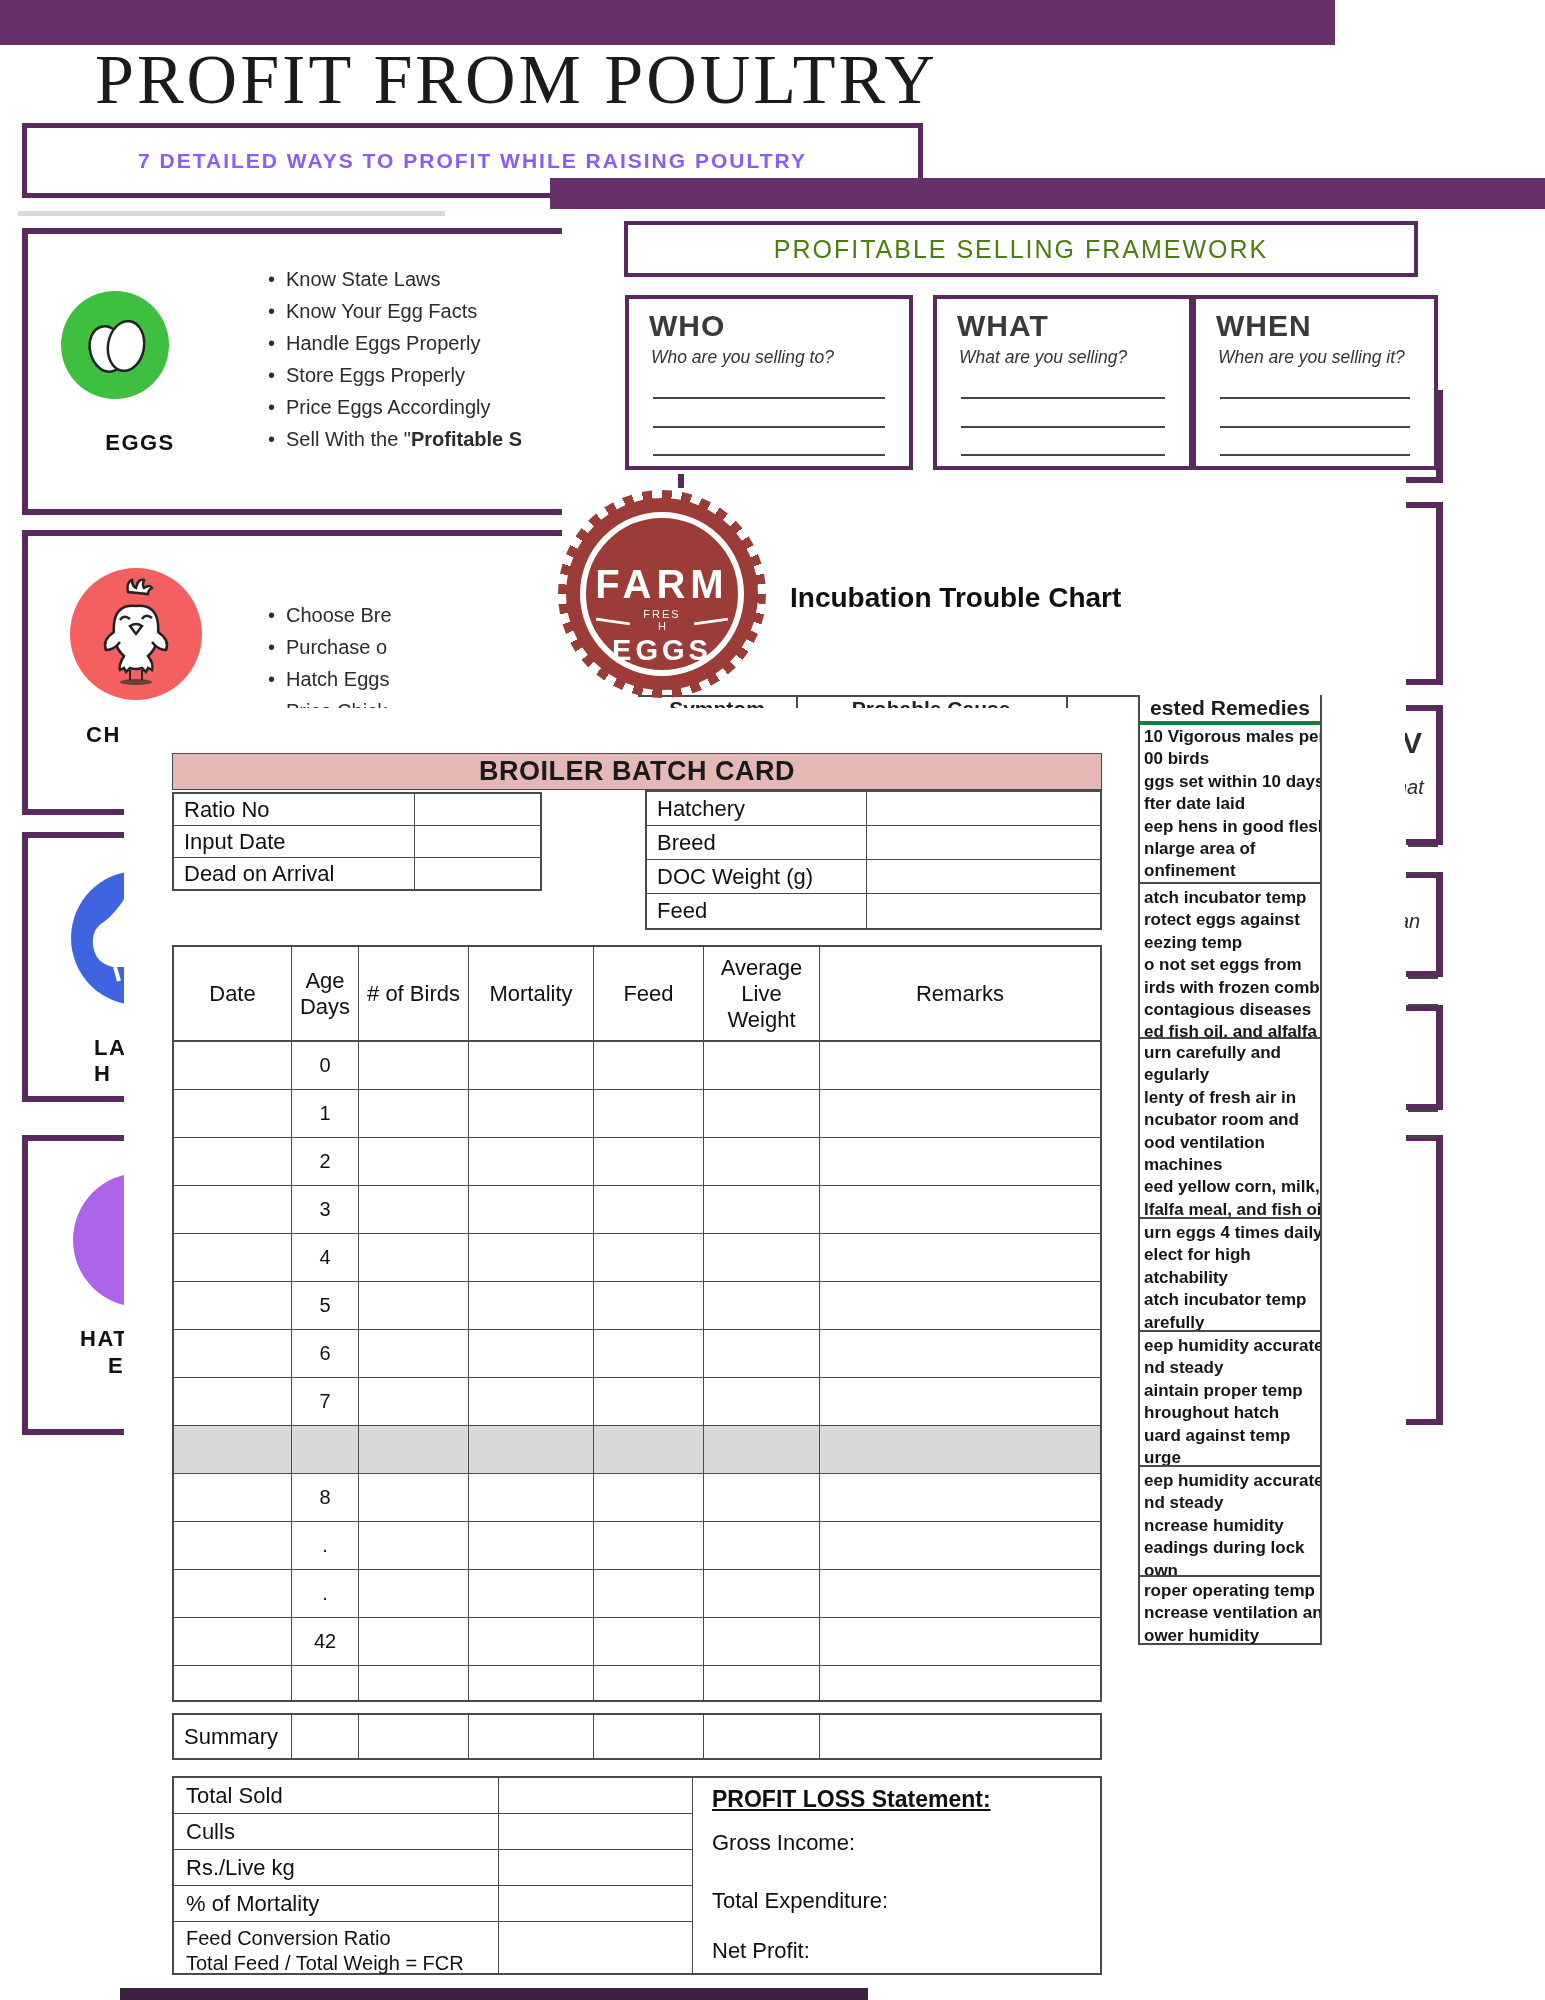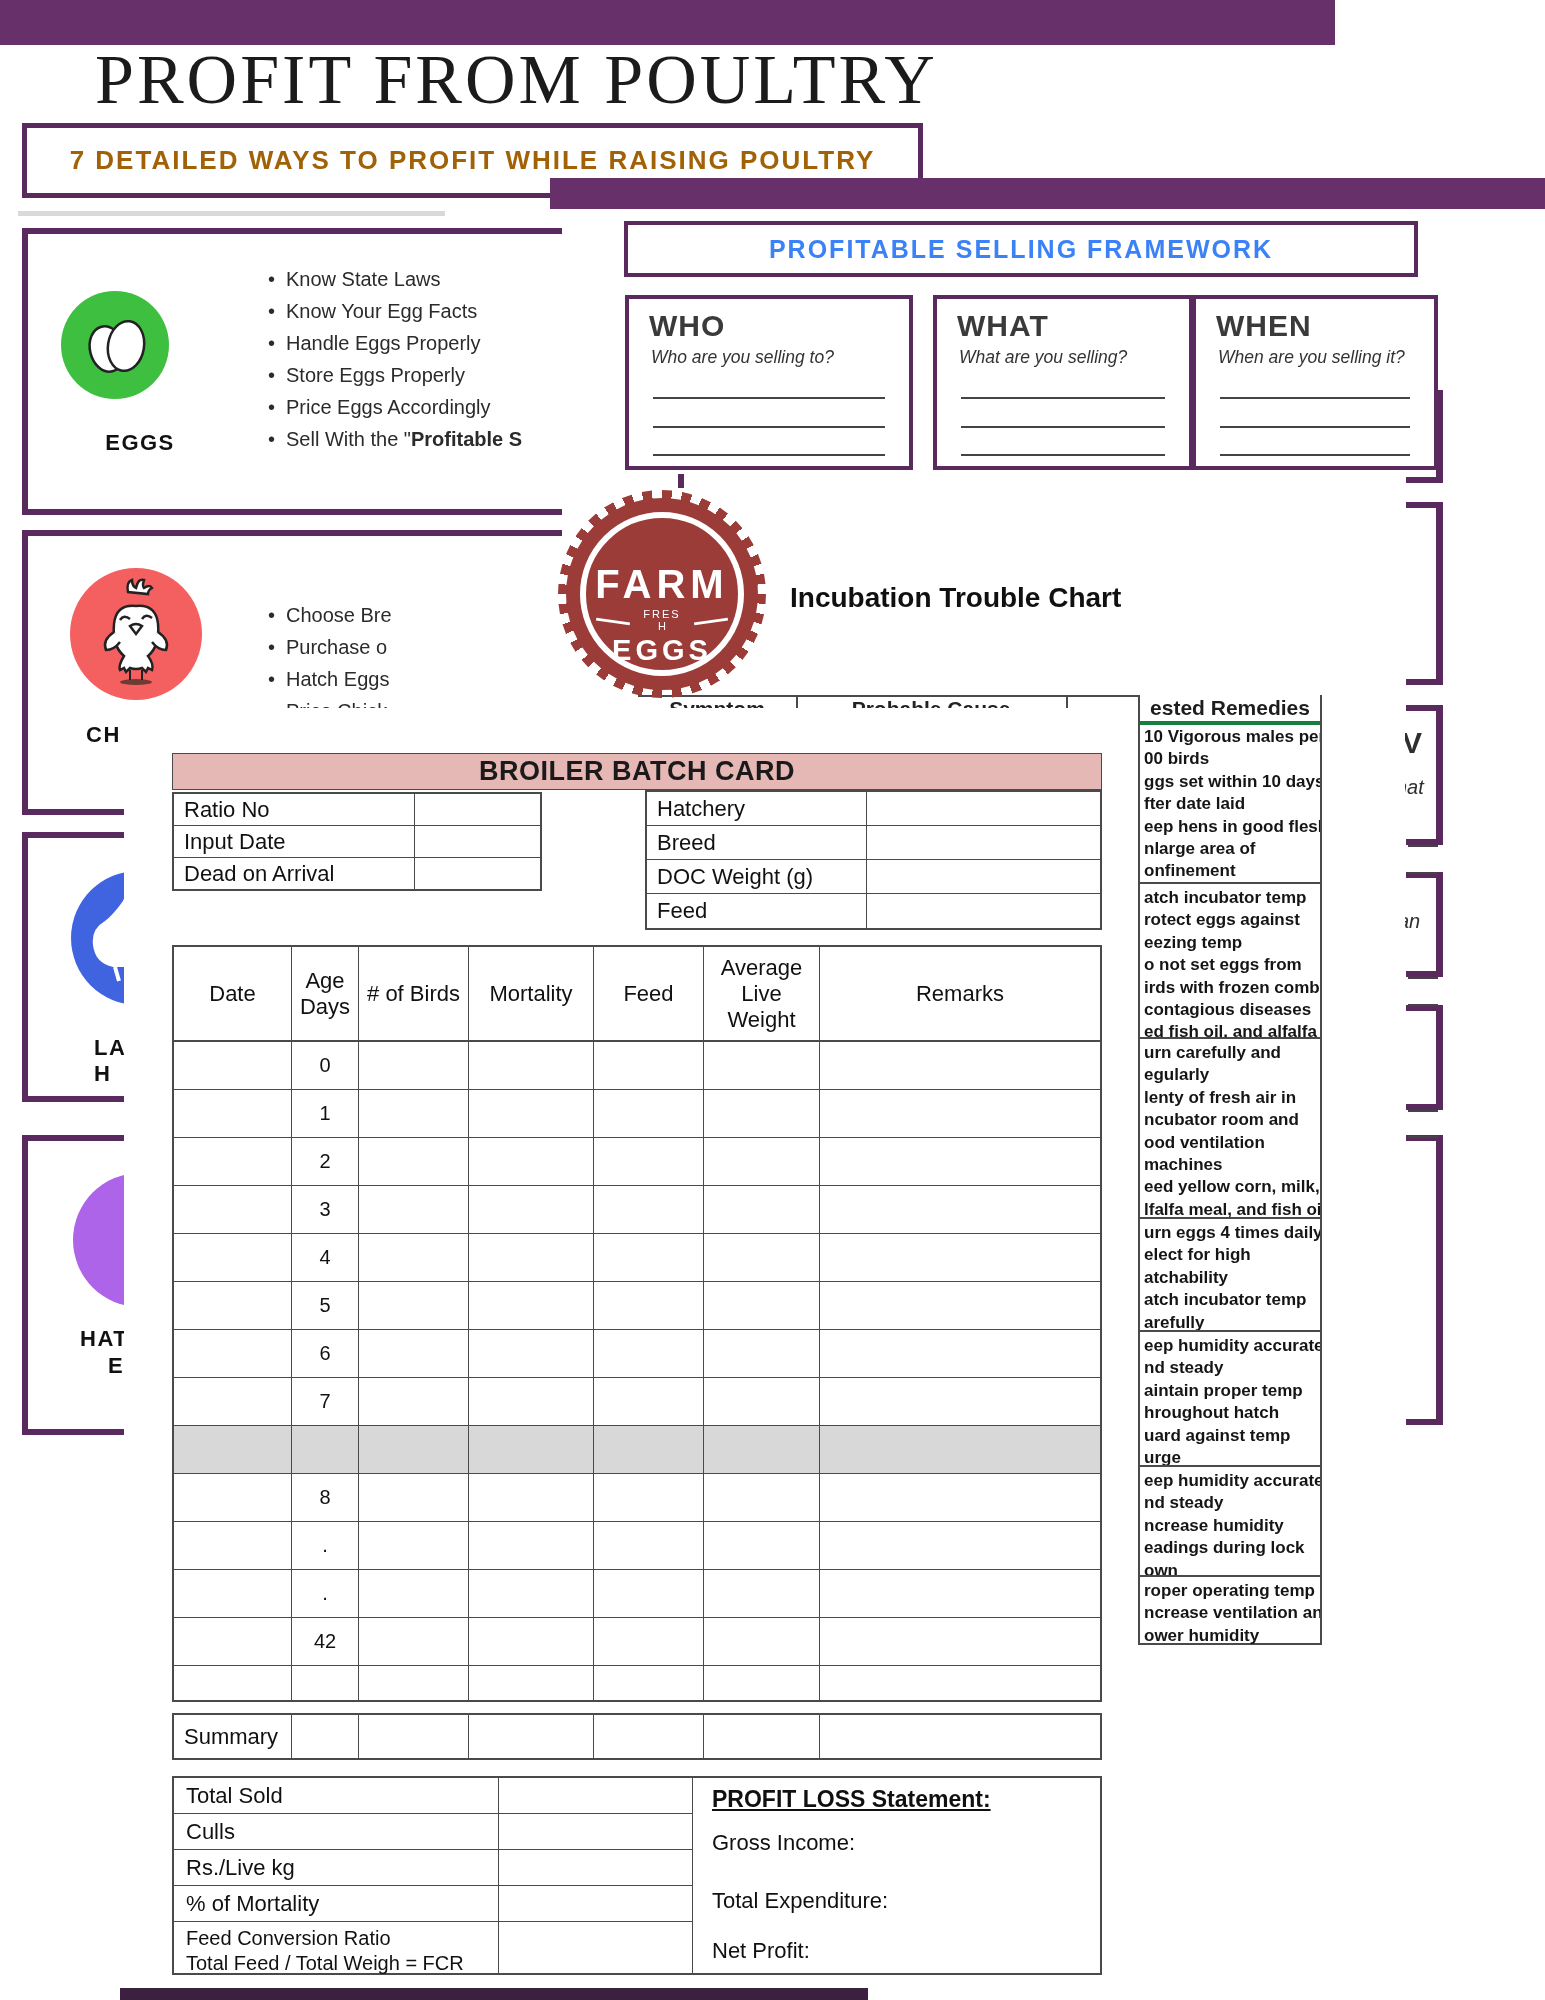--- a/index.html
+++ b/index.html
@@ -10,21 +10,21 @@
   .pborder{border:6px solid #5a2a5e;}
   .nowrap{white-space:nowrap;}
   .clip{overflow:hidden;}
   .ctr{display:flex;align-items:center;justify-content:center;text-align:center;}
   .circle{border-radius:50%;position:absolute;}
   
   #top-bar{left:0;top:0;width:1335px;height:45px;background:#67306b;}
   #page-title{left:95px;top:40px;font-family:"Liberation Serif",serif;font-size:70px;
     letter-spacing:3px;color:#1b1b1b;}
   #subtitle-box{left:22px;top:123px;width:891px;height:65px;border:5px solid #5a2a5e;}
-  #subtitle-box span{font-weight:bold;font-size:26px;letter-spacing:2px;color:#a16207;}
+  #subtitle-box span{font-weight:bold;font-size:21px;letter-spacing:2px;color:#8b5cf6;}
   #accent-bar{left:550px;top:178px;width:995px;height:31px;background:#67306b;}
   #gray-divider{left:18px;top:211px;width:427px;height:5px;background:#d9d9d9;}
   
   .sect-label{font-weight:bold;font-size:22px;letter-spacing:1.5px;color:#111;}
   .bullets{font-size:20px;color:#2b2b2b;line-height:31.9px;}
   .bullet-dot{display:inline-block;width:18px;}
   
   .fw-box{position:absolute;border:4px solid #5a2a5e;height:167px;background:#fff;}
   .fw-box h3{margin:10px 0 0 20px;font-size:30px;color:#3a3a3a;letter-spacing:1px;}
   .fw-box .q{margin:4px 0 16px 22px;font-style:italic;font-size:17.5px;color:#333;}
@@ -147,21 +147,21 @@
 <div class="frag" style="left:1398px;top:910px;font-size:20px;font-style:italic;">an</div>
 <div class="frag-line" style="top:845px;"></div>
 <div class="frag-line" style="top:872px;"></div>
 <div class="frag-line" style="top:977px;"></div>
 <div class="frag-line" style="top:1004px;"></div>
 <div class="frag-line" style="top:1110px;"></div>
 <div class="frag-line" style="top:1136px;"></div>
 
 <div class="panel" style="left:562px;top:210px;width:871px;height:264px;"></div>
 <div class="abs ctr" style="left:624px;top:221px;width:786px;height:48px;border:4px solid #5a2a5e;background:#fff;">
-  <span style="font-weight:bold;font-size:25px;letter-spacing:2px;color:#3b82f6;">PROFITABLE SELLING FRAMEWORK</span>
+  <span style="font-weight:normal;font-size:25px;letter-spacing:2px;color:#4d7c0f;">PROFITABLE SELLING FRAMEWORK</span>
 </div>
 <div class="fw-box" style="left:625px;top:295px;width:280px;">
   <h3>WHO</h3>
   <p class="q">Who are you selling to?</p>
   <div class="fw-line" style="top:98px;"></div>
   <div class="fw-line" style="top:127px;"></div>
   <div class="fw-line" style="top:155px;"></div>
 </div>
 <div class="fw-box" style="left:933px;top:295px;width:252px;">
   <h3>WHAT</h3>

